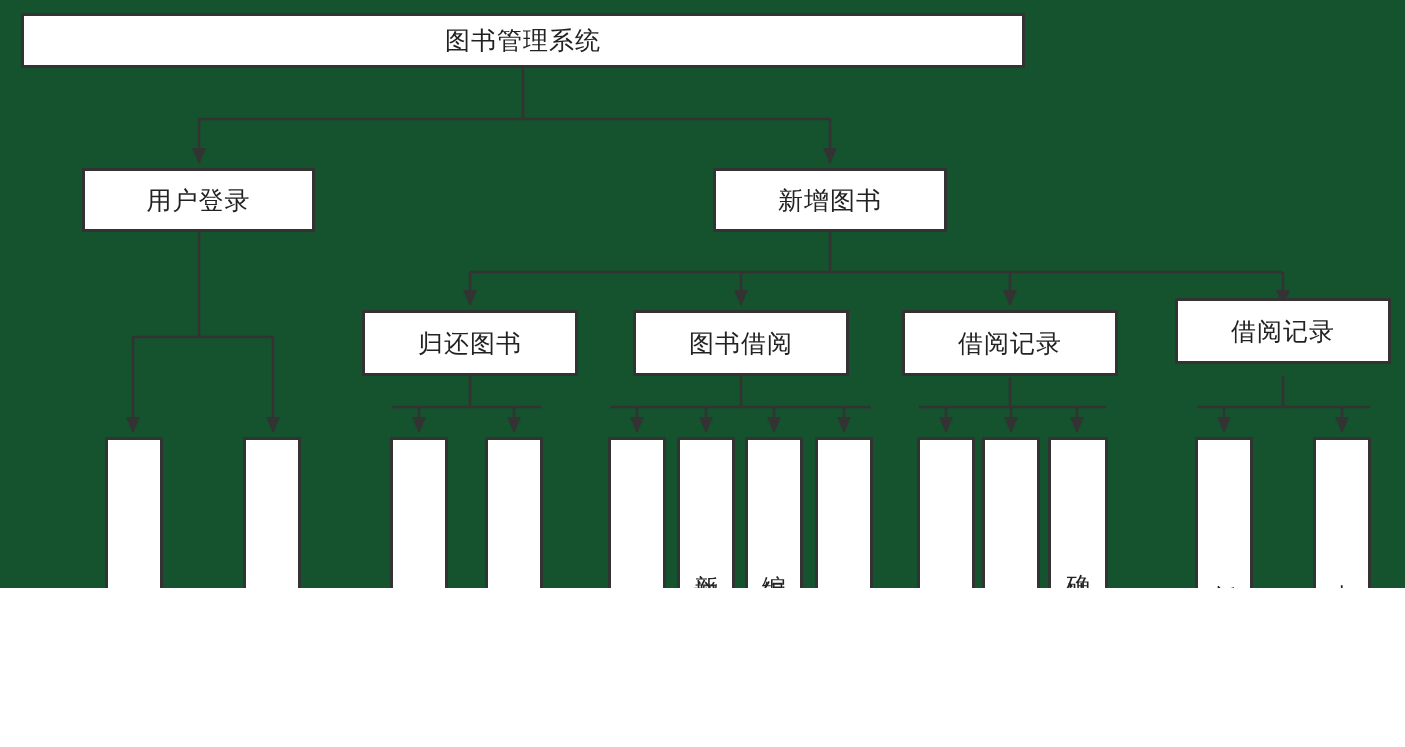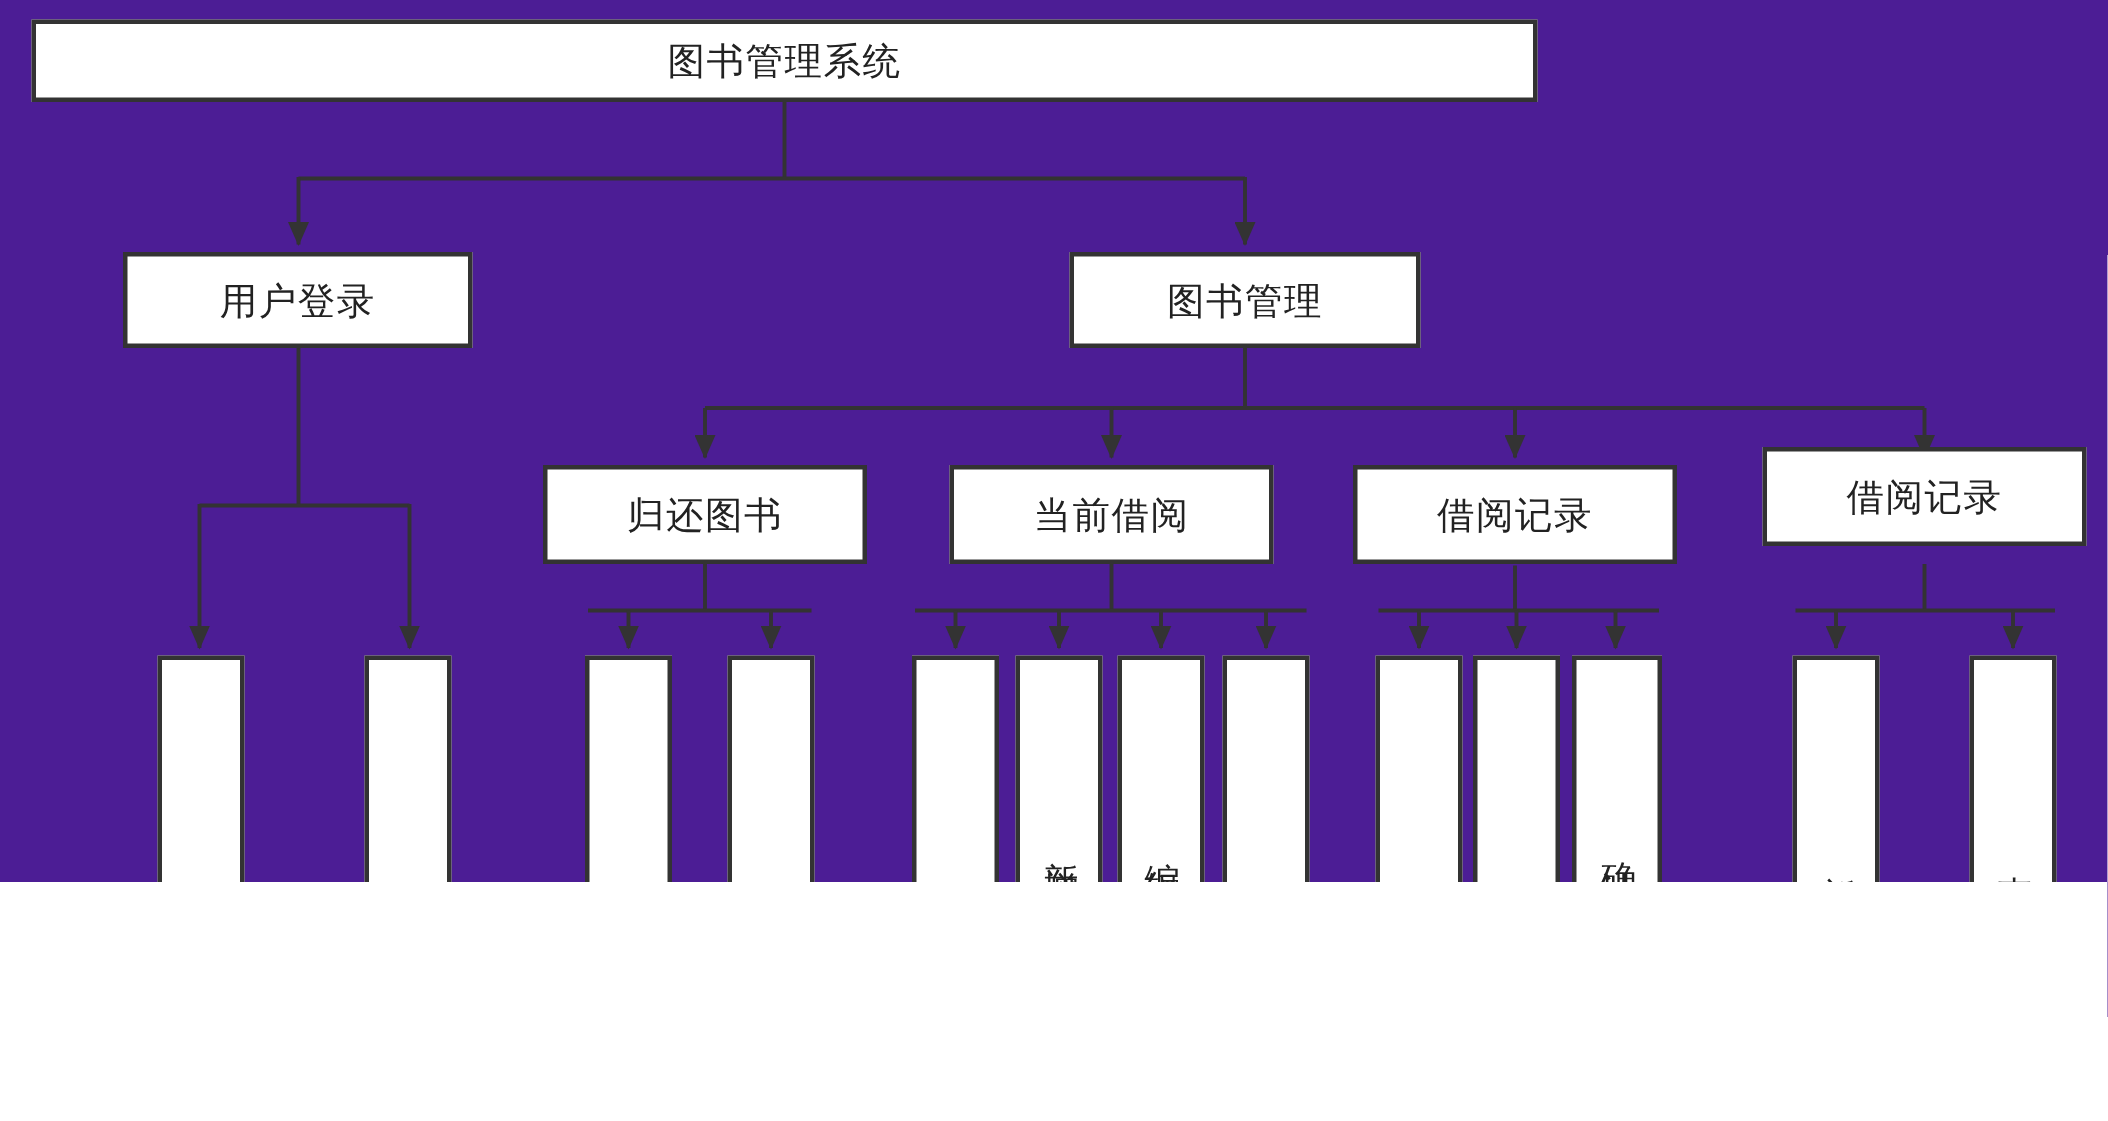--- a/index.html
+++ b/index.html
@@ -5,21 +5,21 @@
   html, body {
     margin: 0;
     padding: 0;
     background: #ffffff;
     font-family: "Liberation Sans", sans-serif;
   }
   .canvas {
     position: relative;
     width: 1405px;
     height: 588px;
-    background: #4c1d95;
+    background: #14532d;
     overflow: hidden;
   }
   svg.connectors {
     position: absolute;
     left: 0; top: 0;
     width: 1405px; height: 747px;
     z-index: 1;
   }
   .node {
     position: absolute;
@@ -115,28 +115,28 @@
   </svg>
 
   <div class="node" style="left:21px;top:13px;width:1004px;height:55px">
     <span class="hlabel">图书管理系统</span>
   </div>
 
   <div class="node" style="left:82px;top:168px;width:233px;height:64px">
     <span class="hlabel">用户登录</span>
   </div>
   <div class="node" style="left:713px;top:168px;width:234px;height:64px">
-    <span class="hlabel">图书管理</span>
+    <span class="hlabel">新增图书</span>
   </div>
 
   <div class="node" style="left:362px;top:310px;width:216px;height:66px">
     <span class="hlabel">归还图书</span>
   </div>
   <div class="node" style="left:633px;top:310px;width:216px;height:66px">
-    <span class="hlabel">当前借阅</span>
+    <span class="hlabel">图书借阅</span>
   </div>
   <div class="node" style="left:902px;top:310px;width:216px;height:66px">
     <span class="hlabel">借阅记录</span>
   </div>
   <div class="node" style="left:1175px;top:298px;width:216px;height:66px">
     <span class="hlabel">借阅记录</span>
   </div>
 
   <div class="node leaf" style="left:105px;top:437px">
     <span class="vlabel">用户登录</span>

